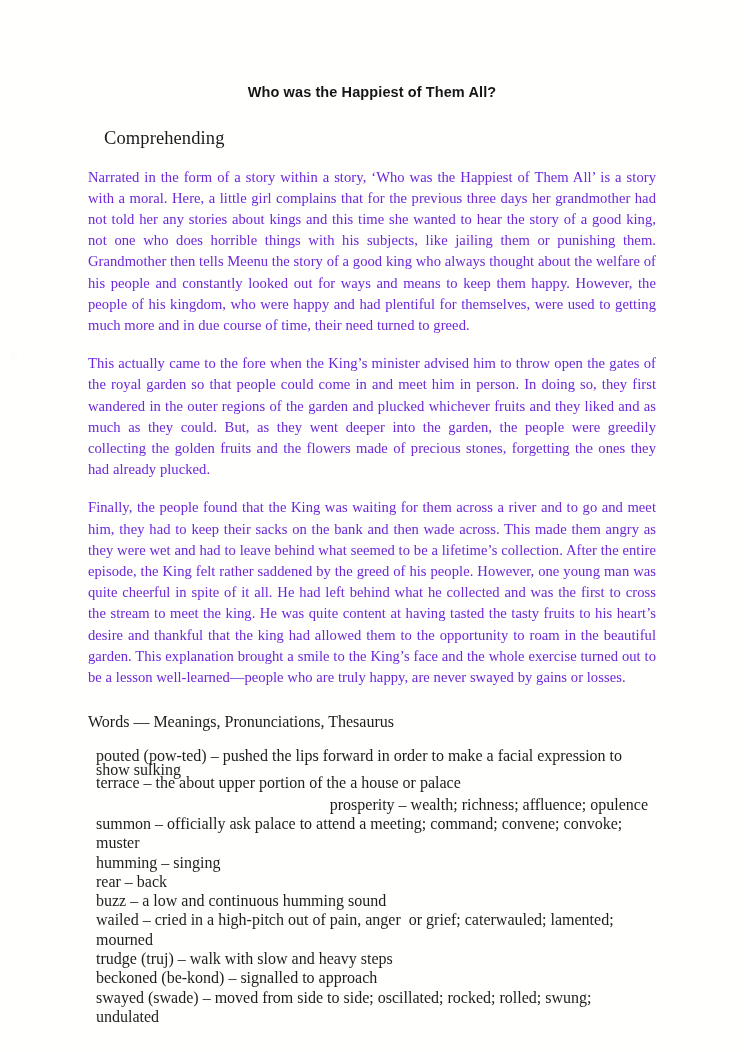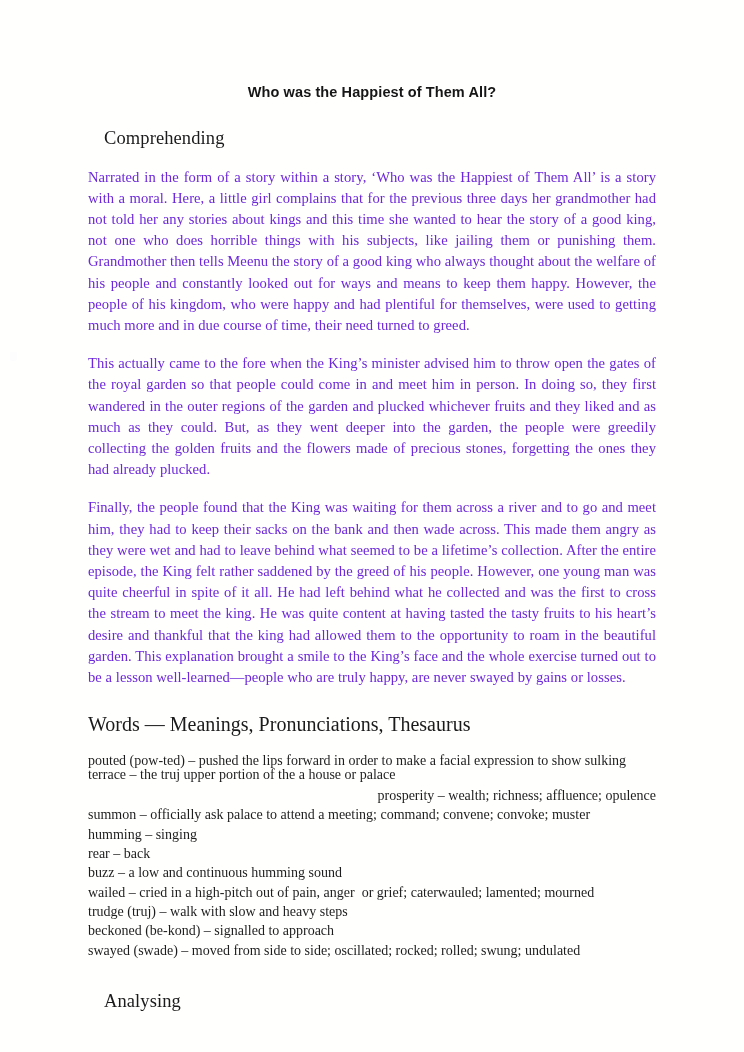--- a/index.html
+++ b/index.html
@@ -56,30 +56,30 @@
     line-height: 21.2px;
     text-align: justify;
     text-justify: inter-word;
     color: #6d28d9;
     margin: 0 0 17px 0;
     letter-spacing: 0.05px;
   }
   .words-heading {
     font-family: "Liberation Serif", "DejaVu Serif", serif;
     font-weight: normal;
-    font-size: 20px;
+    font-size: 16px;
     color: #1b1b1b;
     margin: 24px 0 14px 0;
     line-height: 1.25;
   }
   .word-list {
     list-style: none;
-    margin: 0;
+    margin: 8px;
     padding: 0;
-    font-size: 14px;
+    font-size: 16px;
     color: #1d1d1d;
   }
   .word-list li {
     line-height: 19.3px;
     white-space: pre-wrap;
   }
   
   .word-list li.tight {
     line-height: 13.5px;
   }
@@ -119,21 +119,21 @@
     <p class="body-para">Narrated in the form of a story within a story, ‘Who was the Happiest of Them All’ is a story with a moral. Here, a little girl complains that for the previous three days her grandmother had not told her any stories about kings and this time she wanted to hear the story of a good king, not one who does horrible things with his subjects, like jailing them or punishing them. Grandmother then tells Meenu the story of a good king who always thought about the welfare of his people and constantly looked out for ways and means to keep them happy. However, the people of his kingdom, who were happy and had plentiful for themselves, were used to getting much more and in due course of time, their need turned to greed.</p>
 
     <p class="body-para">This actually came to the fore when the King’s minister advised him to throw open the gates of the royal garden so that people could come in and meet him in person. In doing so, they first wandered in the outer regions of the garden and plucked whichever fruits and they liked and as much as they could. But, as they went deeper into the garden, the people were greedily collecting the golden fruits and the flowers made of precious stones, forgetting the ones they had already plucked.</p>
 
     <p class="body-para">Finally, the people found that the King was waiting for them across a river and to go and meet him, they had to keep their sacks on the bank and then wade across. This made them angry as they were wet and had to leave behind what seemed to be a lifetime’s collection. After the entire episode, the King felt rather saddened by the greed of his people. However, one young man was quite cheerful in spite of it all. He had left behind what he collected and was the first to cross the stream to meet the king. He was quite content at having tasted the tasty fruits to his heart’s desire and thankful that the king had allowed them to the opportunity to roam in the beautiful garden. This explanation brought a smile to the King’s face and the whole exercise turned out to be a lesson well-learned—people who are truly happy, are never swayed by gains or losses.</p>
 
     <h2 class="words-heading">Words — Meanings, Pronunciations, Thesaurus</h2>
 
     <ul class="word-list">
       <li class="tight-first">pouted (pow-ted) – pushed the lips forward in order to make a facial expression to show sulking</li>
-      <li class="tight">terrace – the truj upper portion of the a house or palace</li>
+      <li class="tight">terrace – the about upper portion of the a house or palace</li>
       <li class="after-tight">prosperity – wealth; richness; affluence; opulence</li>
       <li>summon – officially ask palace to attend a meeting; command; convene; convoke; muster</li>
       <li>humming – singing</li>
       <li>rear – back</li>
       <li>buzz – a low and continuous humming sound</li>
       <li>wailed – cried in a high-pitch out of pain, anger  or grief; caterwauled; lamented; mourned</li>
       <li>trudge (truj) – walk with slow and heavy steps</li>
       <li>beckoned (be-kond) – signalled to approach</li>
       <li>swayed (swade) – moved from side to side; oscillated; rocked; rolled; swung; undulated</li>
     </ul>

